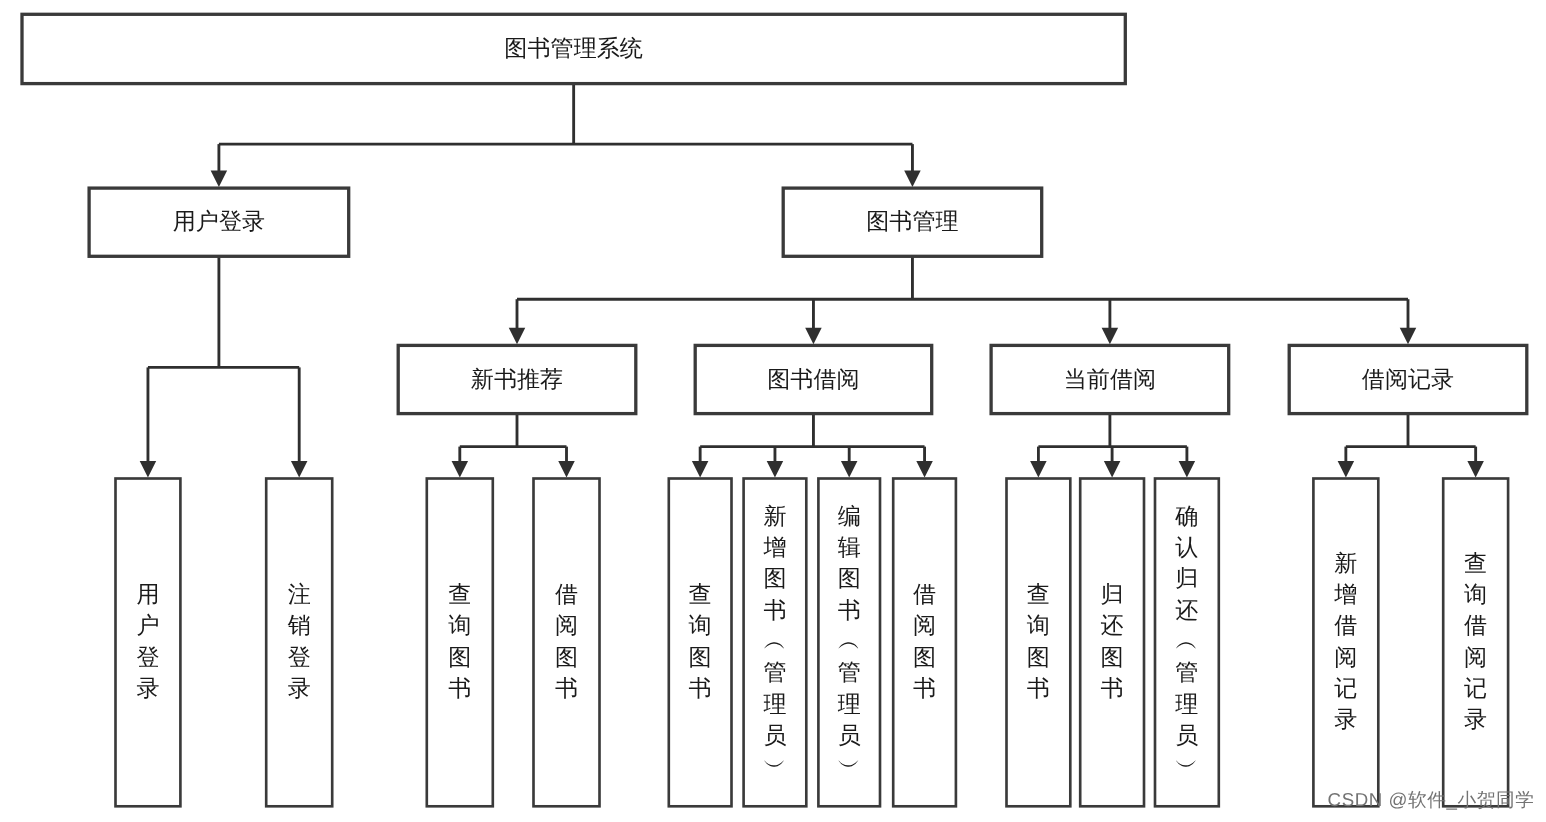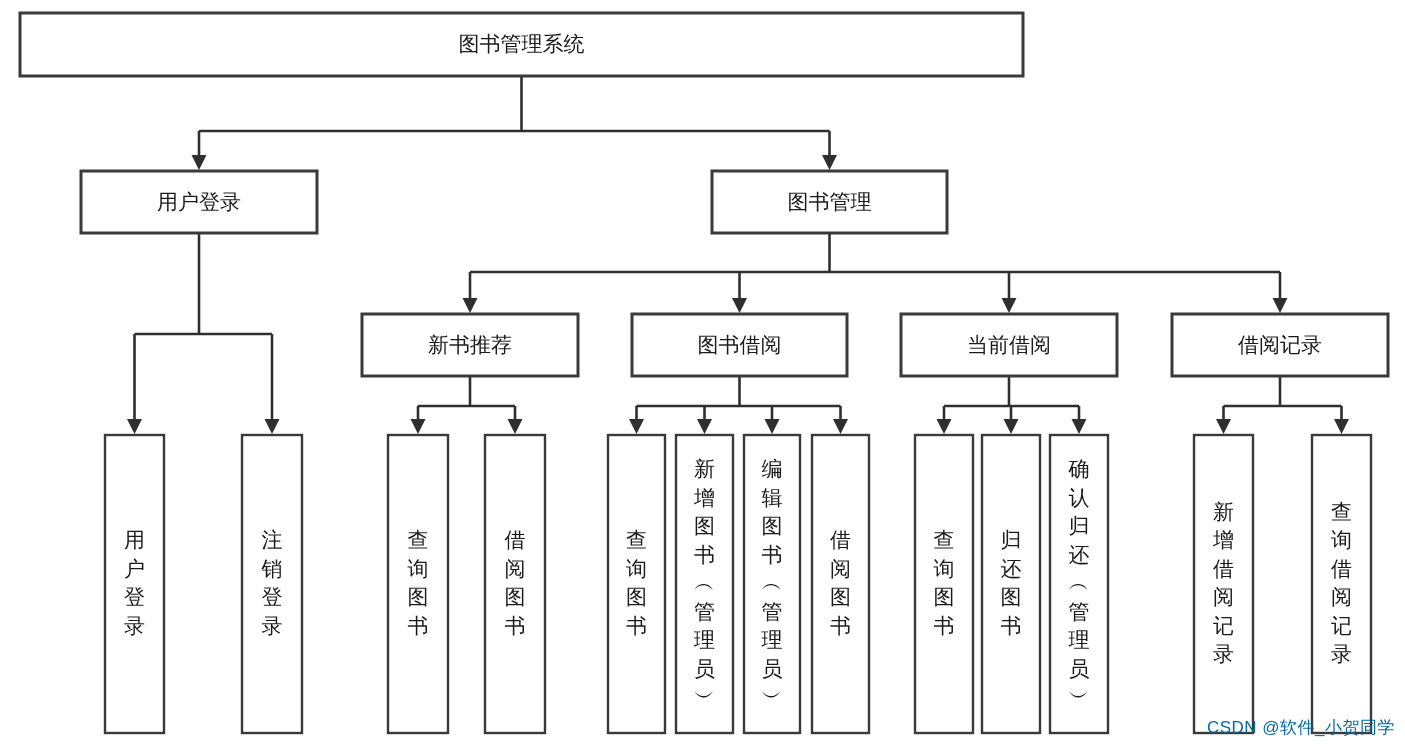--- a/index.html
+++ b/index.html
@@ -55,21 +55,21 @@
     fill: #1a1a1a;
     font-size: 21px;
     text-anchor: middle;
   }
   .watermark {
     position: absolute;
     right: 10px;
     bottom: 8px;
     font-family: "Liberation Sans", "DejaVu Sans", sans-serif;
     font-size: 17px;
-    color: #0369a1;
+    color: #737373;
     letter-spacing: 0.5px;
     white-space: nowrap;
     user-select: none;
   }
 </style>
 </head>
 <body>
 
 <div id="diagram-root">
   <svg class="tree" viewBox="0 0 1405 747" xmlns="http://www.w3.org/2000/svg">

